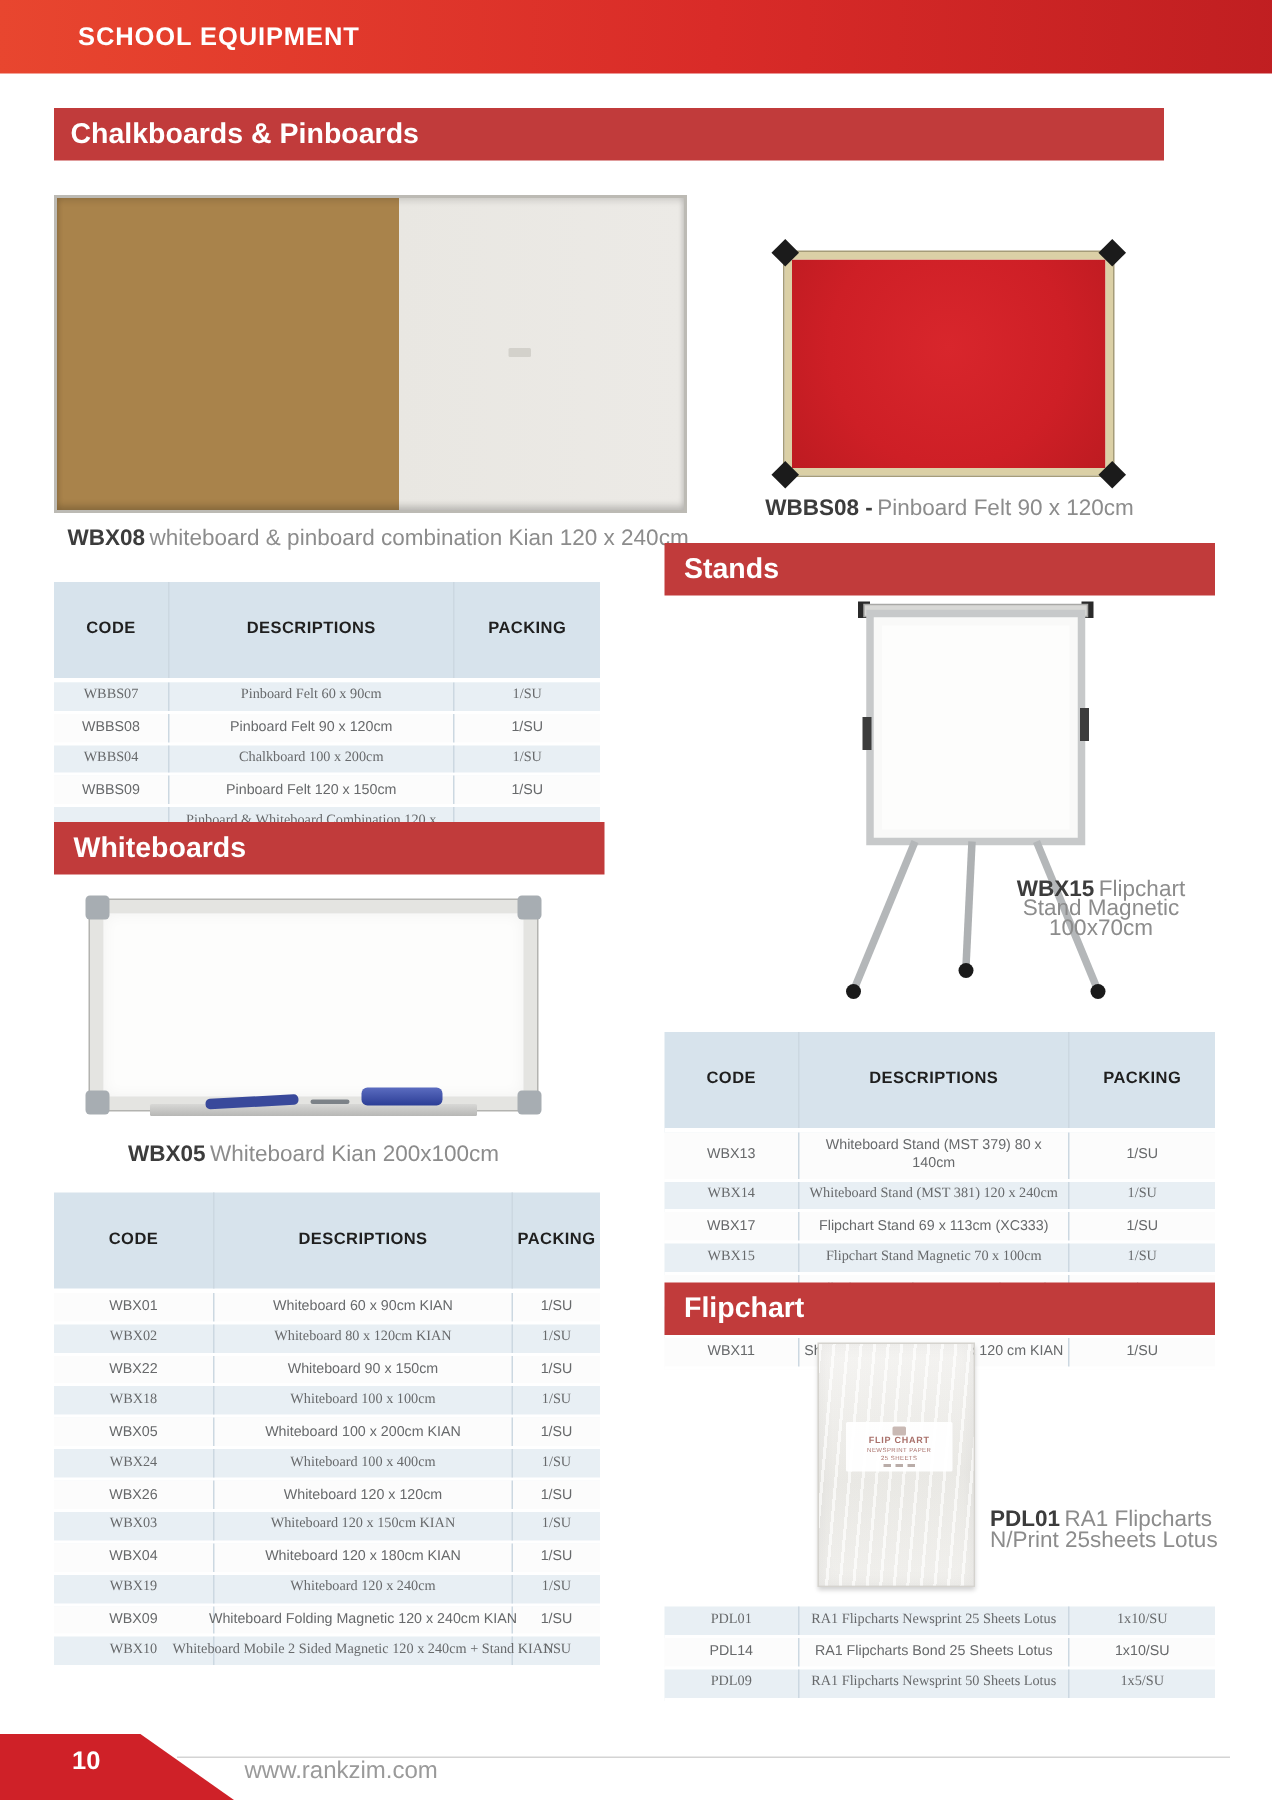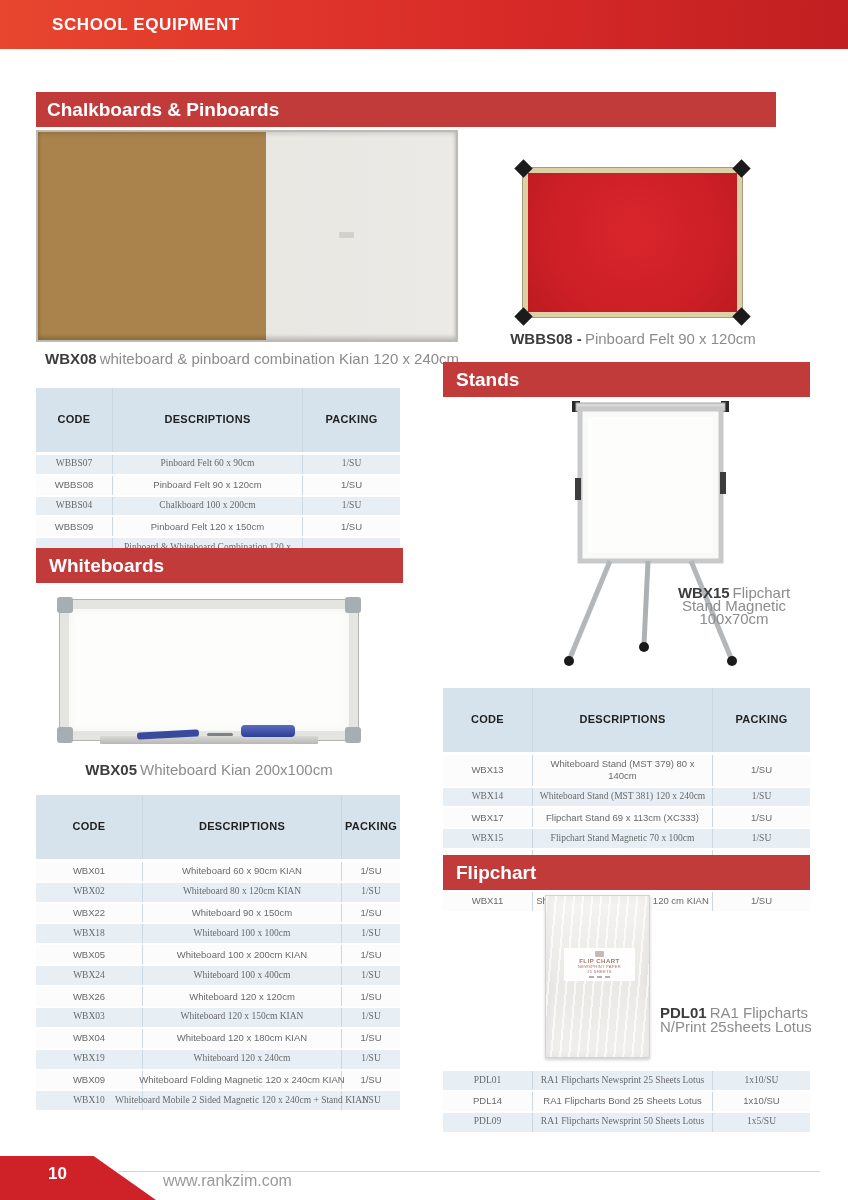--- a/index.html
+++ b/index.html
@@ -17,21 +17,21 @@
 
   
   .topbar{position:absolute;left:0;top:0;width:848px;height:49px;
           background:linear-gradient(92deg,var(--c-topbar-l) 0%,var(--c-topbar-m) 55%,var(--c-topbar-r) 100%);padding-left:20px;}
   .topbar .ttl{position:absolute;left:52px;top:0;line-height:49px;color:#fff;
                font-size:17px;font-weight:bold;letter-spacing:.6px;}
 
   
   .bar{position:absolute;height:35px;background:var(--c-bar);color:#fff;
        font-size:19px;font-weight:bold;line-height:35px;padding-left:13px;box-sizing:border-box;}
-  .bar-chalk{left:36px;top:92px;width:740px;padding-left:11px;}
+  .bar-chalk{left:36px;top:72px;width:740px;padding-left:11px;}
   .bar-white{left:36px;top:548px;width:367px;}
   .bar-stands{left:443px;top:362px;width:367px;}
   .bar-flip{left:443px;top:855px;width:367px;}
 
   
   .cap{position:absolute;font-size:15px;color:#8c8c8c;}
   .cap .b{font-weight:bold;color:#3c3c3c;margin-right:3px;}
   .cap-combo{left:45px;top:350px;}
   .cap-pin{left:493px;top:330px;width:280px;text-align:center;}
   .cap-wbx05{left:60px;top:761px;width:298px;text-align:center;}

